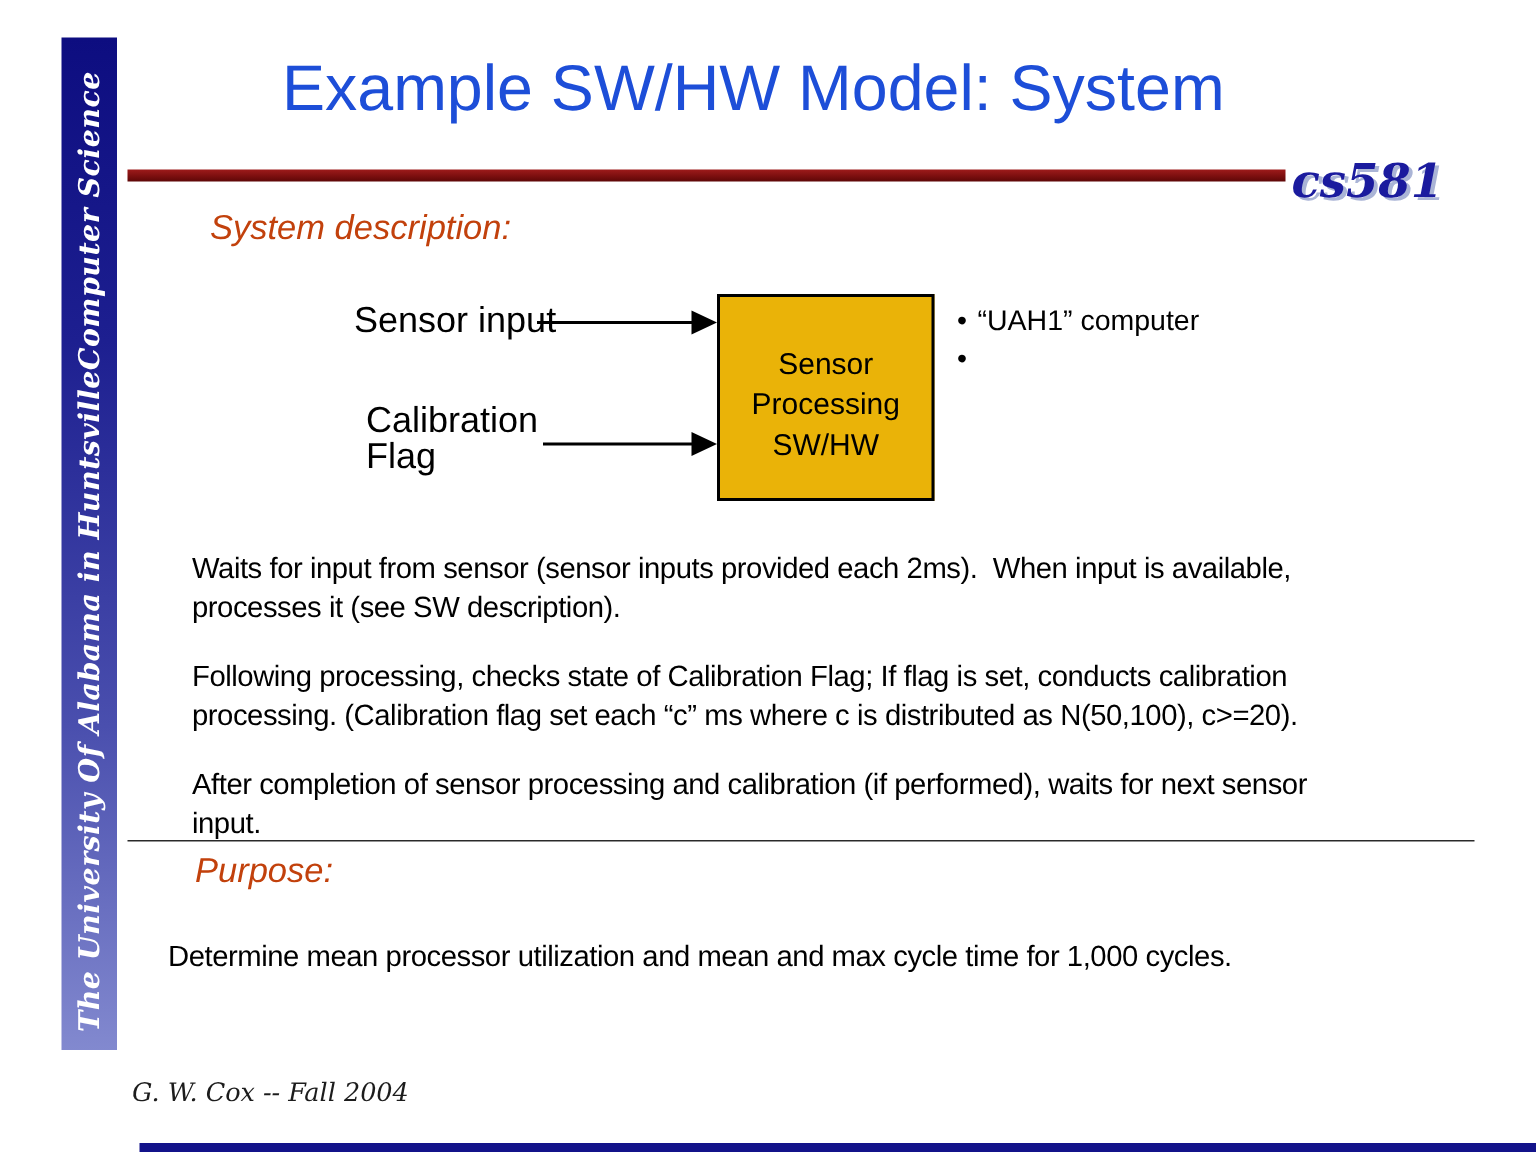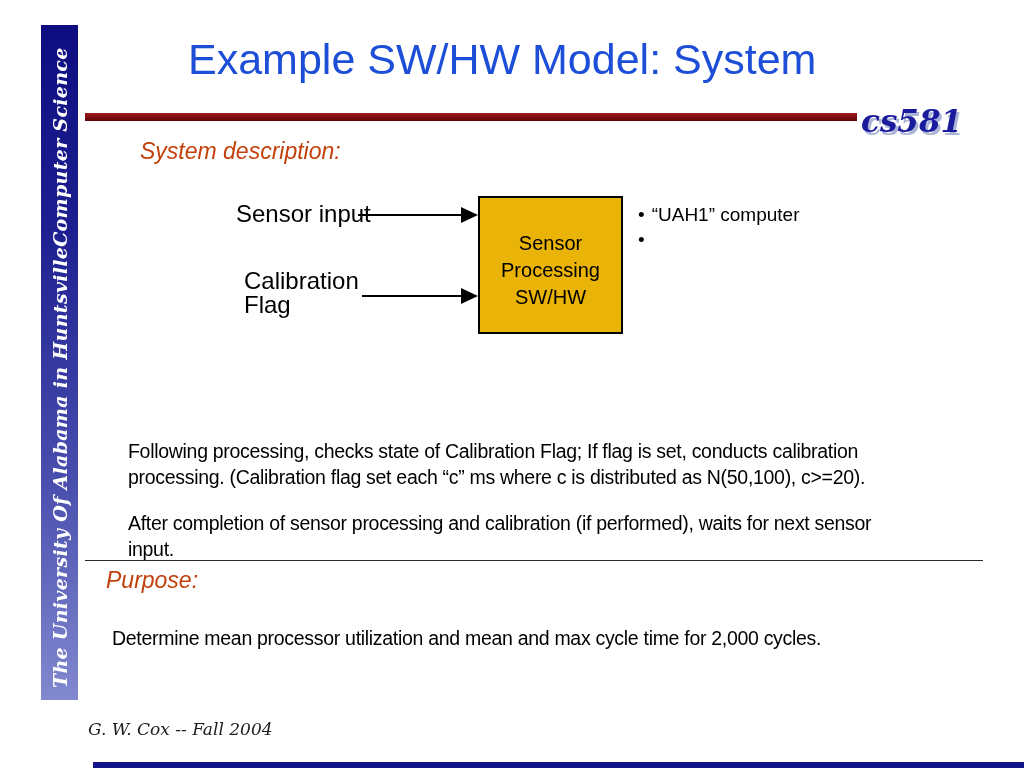--- a/index.html
+++ b/index.html
@@ -69,21 +69,21 @@
   }
 
   .h-italic {
     position: absolute;
     font-style: italic;
     font-size: 23px;
     color: #c2410c;
     white-space: nowrap;
   }
   #system-desc-label { left: 140px; top: 138px; }
-  #purpose-label { left: 106px; top: 567px; }
+  #purpose-label { left: 130px; top: 567px; }
 
   .diagram-label {
     position: absolute;
     font-size: 24px;
     line-height: 24px;
     white-space: pre-line;
   }
   #sensor-input-label { left: 236px; top: 202px; }
   #calibration-flag-label { left: 244px; top: 269px; }
 
@@ -201,25 +201,27 @@
   <div class="bullet-list">
     <div class="bullet-row">
       <span class="bullet-dot">•</span>
       <span>“UAH1” computer</span>
     </div>
     <div class="bullet-row">
       <span class="bullet-dot">•</span>
     </div>
   </div>
 
+  <div id="par-1" class="body-par">Waits for input from sensor (sensor inputs provided each 2ms).  When input is available,
+processes it (see SW description).</div>
   <div id="par-2" class="body-par">Following processing, checks state of Calibration Flag; If flag is set, conducts calibration
 processing. (Calibration flag set each “c” ms where c is distributed as N(50,100), c&gt;=20).</div>
   <div id="par-3" class="body-par">After completion of sensor processing and calibration (if performed), waits for next sensor
 input.</div>
 
   <div class="thin-divider"></div>
   <div id="purpose-label" class="h-italic">Purpose:</div>
-  <div id="purpose-text" class="body-par">Determine mean processor utilization and mean and max cycle time for 2,000 cycles.</div>
+  <div id="purpose-text" class="body-par">Determine mean processor utilization and mean and max cycle time for 1,000 cycles.</div>
 
   <div class="footer-credit">G. W. Cox -- Fall 2004</div>
   <div class="bottom-bar"></div>
 
 </div>
 
 </body></html>

